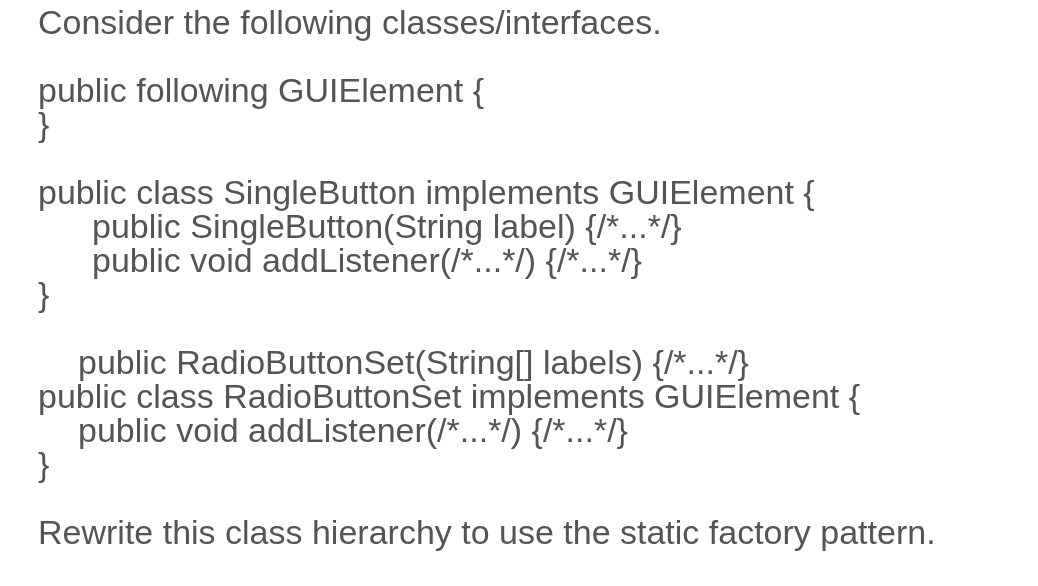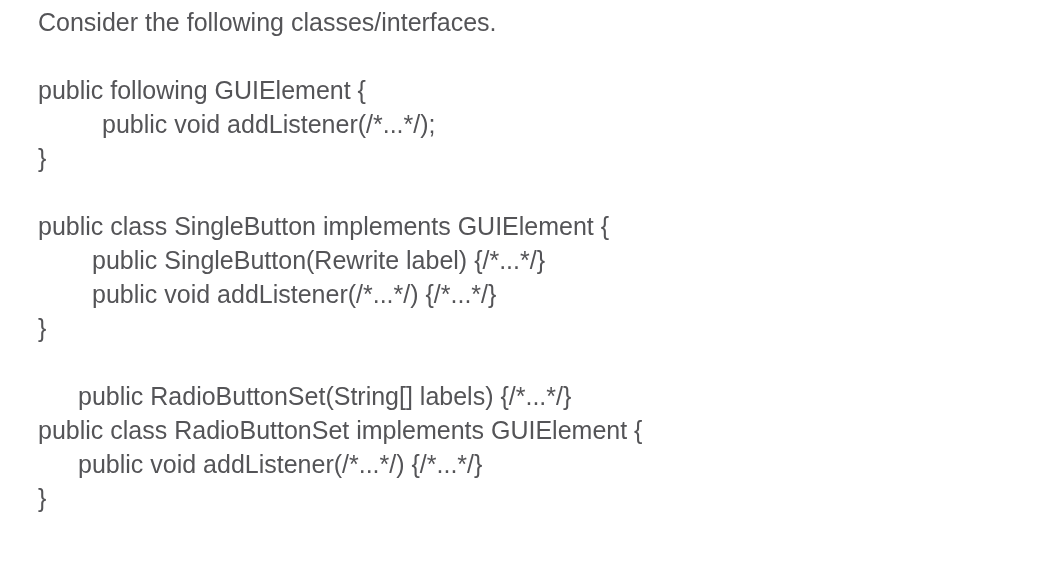--- a/index.html
+++ b/index.html
@@ -10,21 +10,21 @@
   body {
     width: 1038px;
     height: 586px;
     overflow: hidden;
     font-family: "Liberation Sans", sans-serif;
   }
   .doc {
     box-sizing: border-box;
     padding: 5px 10px 0 38px;
     color: #545457;
-    font-size: 25px;
+    font-size: 34px;
     line-height: 34px;
     font-weight: 400;
   }
   .line {
     white-space: pre;
     height: 34px;
   }
   .blank-line {
     height: 34px;
   }
@@ -37,38 +37,38 @@
 <body>
 
 <div class="doc">
 
   <div class="line">Consider the following classes/interfaces.</div>
 
   <div class="blank-line"></div>
 
   <div>
     <div class="line">public following GUIElement {</div>
-    <div class="line ind-a">public void addListener(/*...*/);</div>
     <div class="line">}</div>
   </div>
 
   <div class="blank-line"></div>
 
   <div>
     <div class="line">public class SingleButton implements GUIElement {</div>
-    <div class="line ind-b">public SingleButton(Rewrite label) {/*...*/}</div>
+    <div class="line ind-b">public SingleButton(String label) {/*...*/}</div>
     <div class="line ind-b">public void addListener(/*...*/) {/*...*/}</div>
     <div class="line">}</div>
   </div>
 
   <div class="blank-line"></div>
 
   <div>
     <div class="line ind-c">public RadioButtonSet(String[] labels) {/*...*/}</div>
     <div class="line">public class RadioButtonSet implements GUIElement {</div>
     <div class="line ind-c">public void addListener(/*...*/) {/*...*/}</div>
     <div class="line">}</div>
   </div>
 
   <div class="blank-line"></div>
 
+  <div class="line">Rewrite this class hierarchy to use the static factory pattern.</div>
 
 </div>
 
 </body></html>

